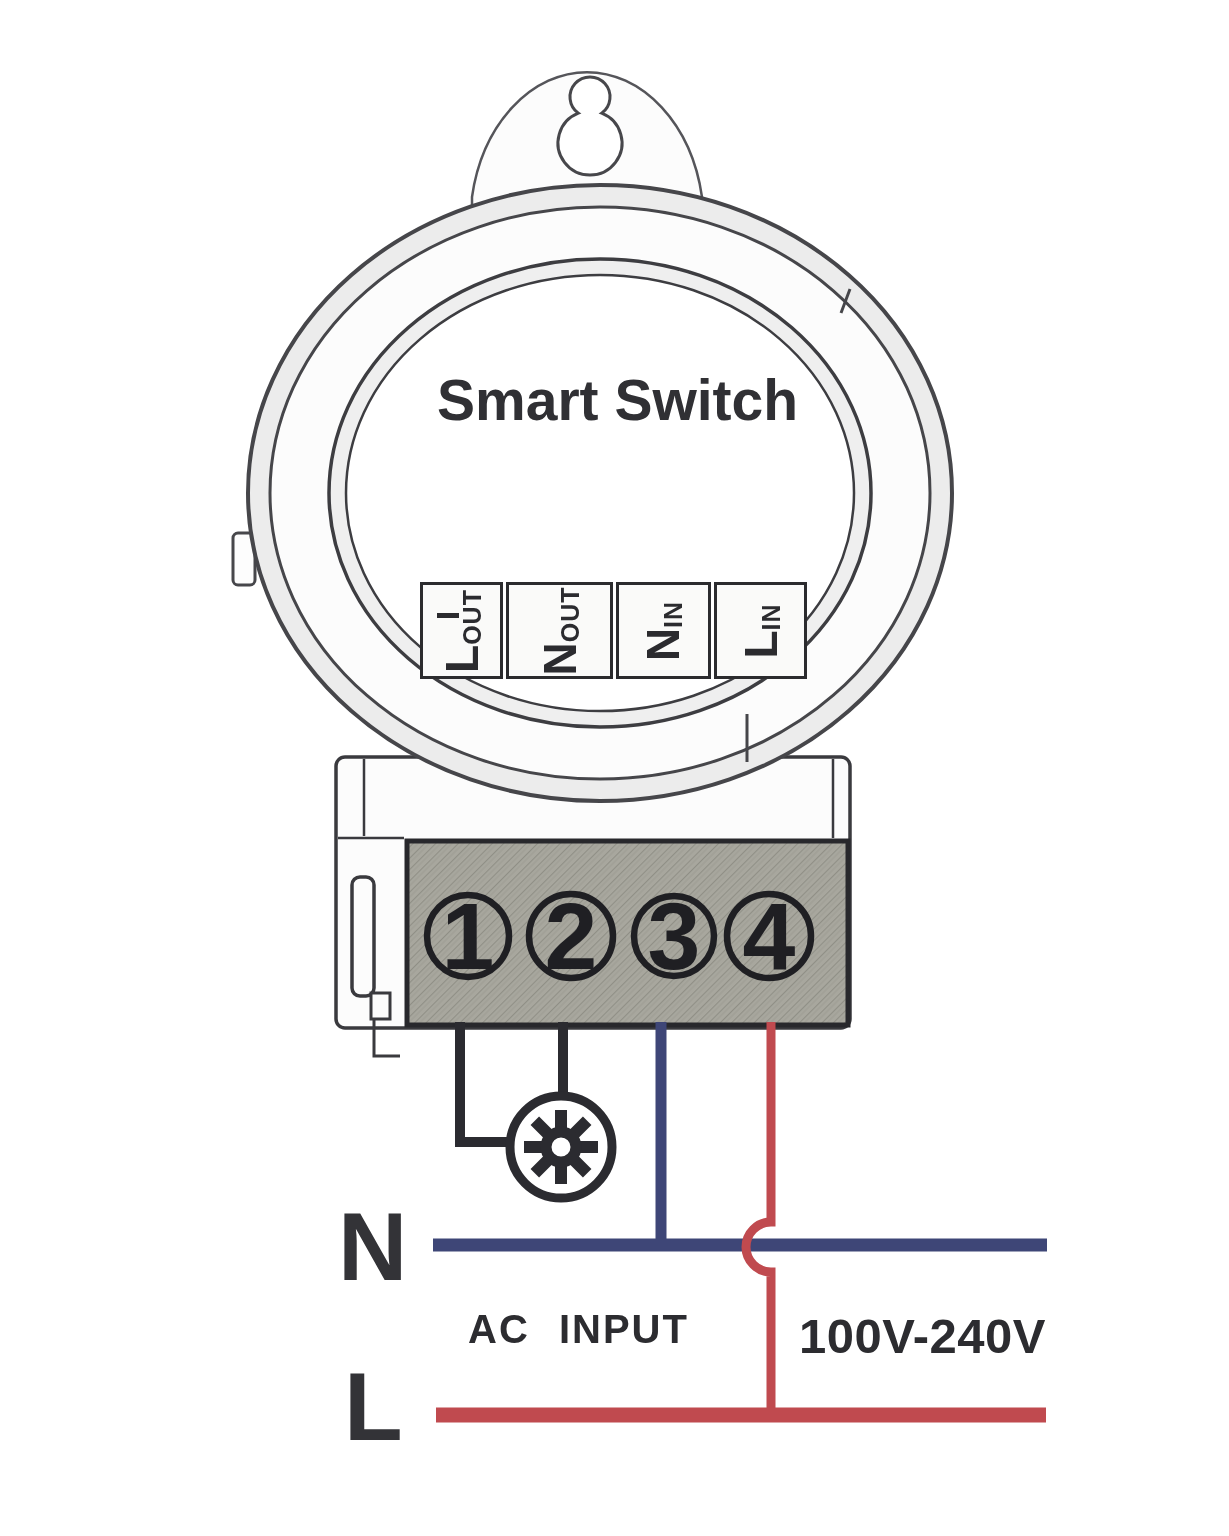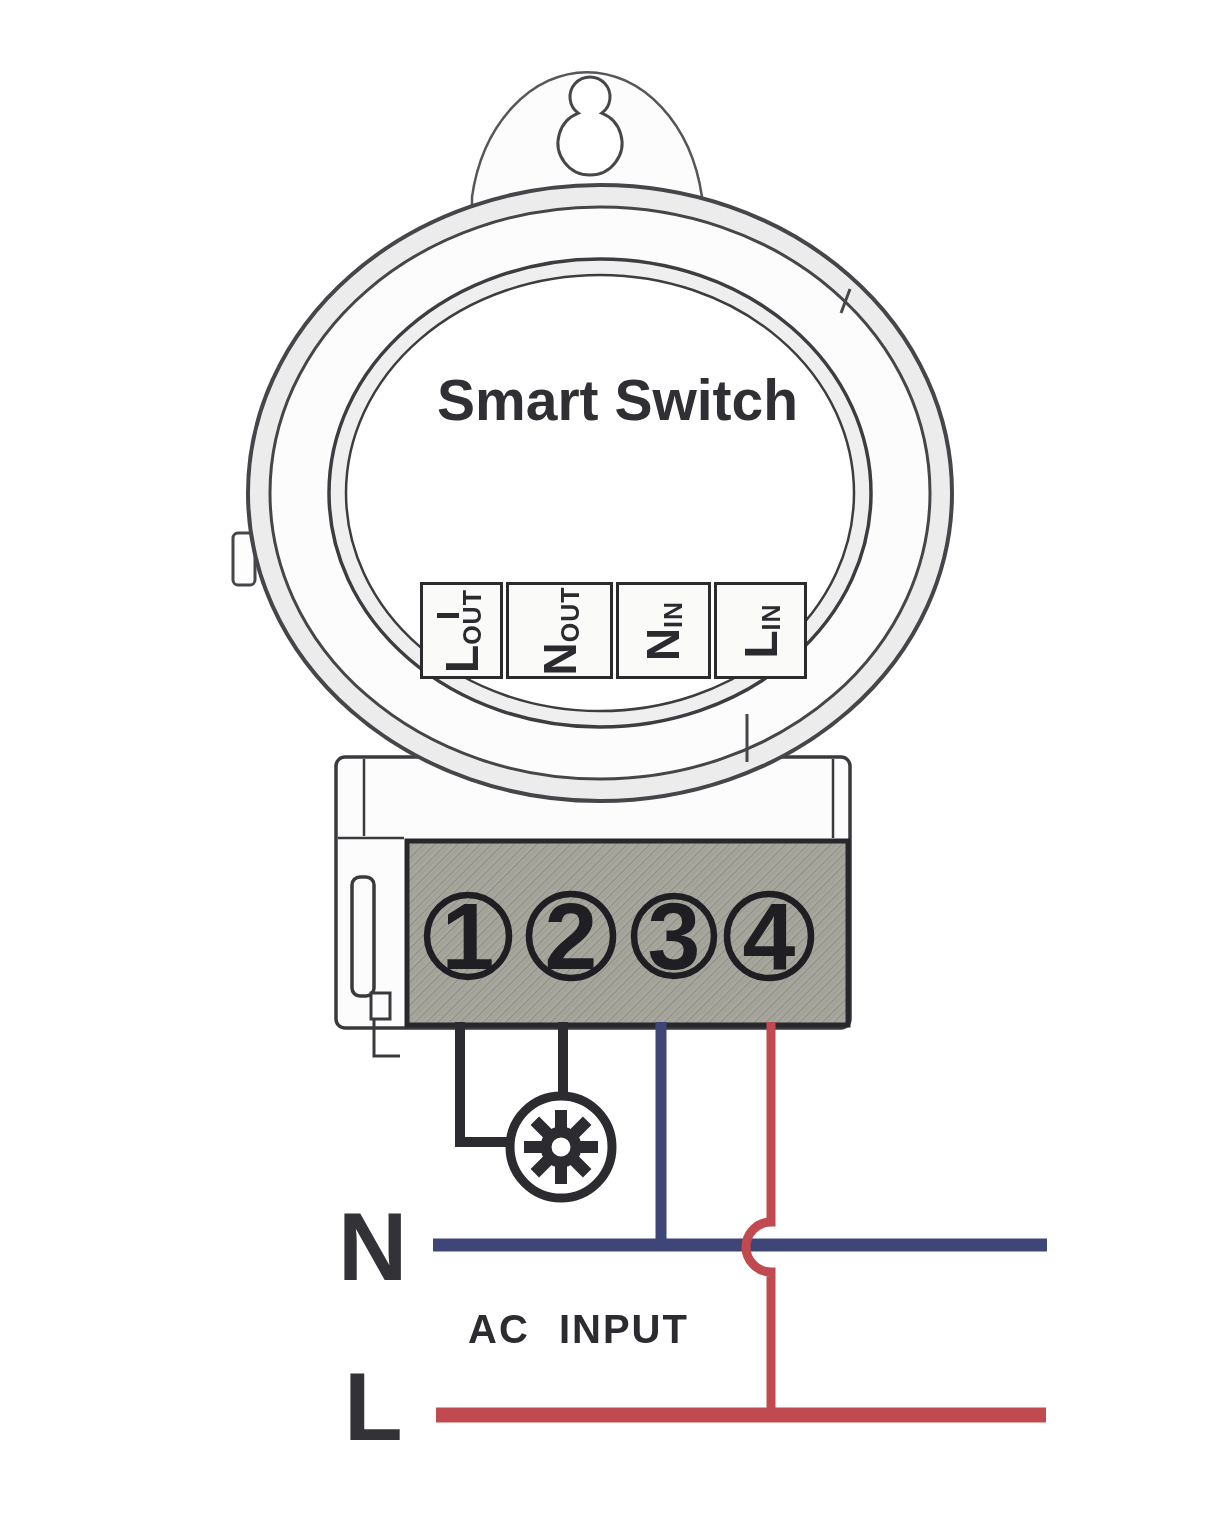--- a/index.html
+++ b/index.html
@@ -137,14 +137,15 @@
 
   <div class="abs screw" style="left:418px; top:886px;">1</div>
   <div class="abs screw" style="left:521px; top:886px;">2</div>
   <div class="abs screw" style="left:624px; top:886px;">3</div>
   <div class="abs screw" style="left:719px; top:886px;">4</div>
 
   <div class="abs biglabel" style="left:338px; top:1199px;">N</div>
   <div class="abs biglabel" style="left:344px; top:1359px;">L</div>
 
   <div class="abs acinput">AC INPUT</div>
+  <div class="abs voltage">100V-240V</div>
 
 </div>
 
 </body></html>

